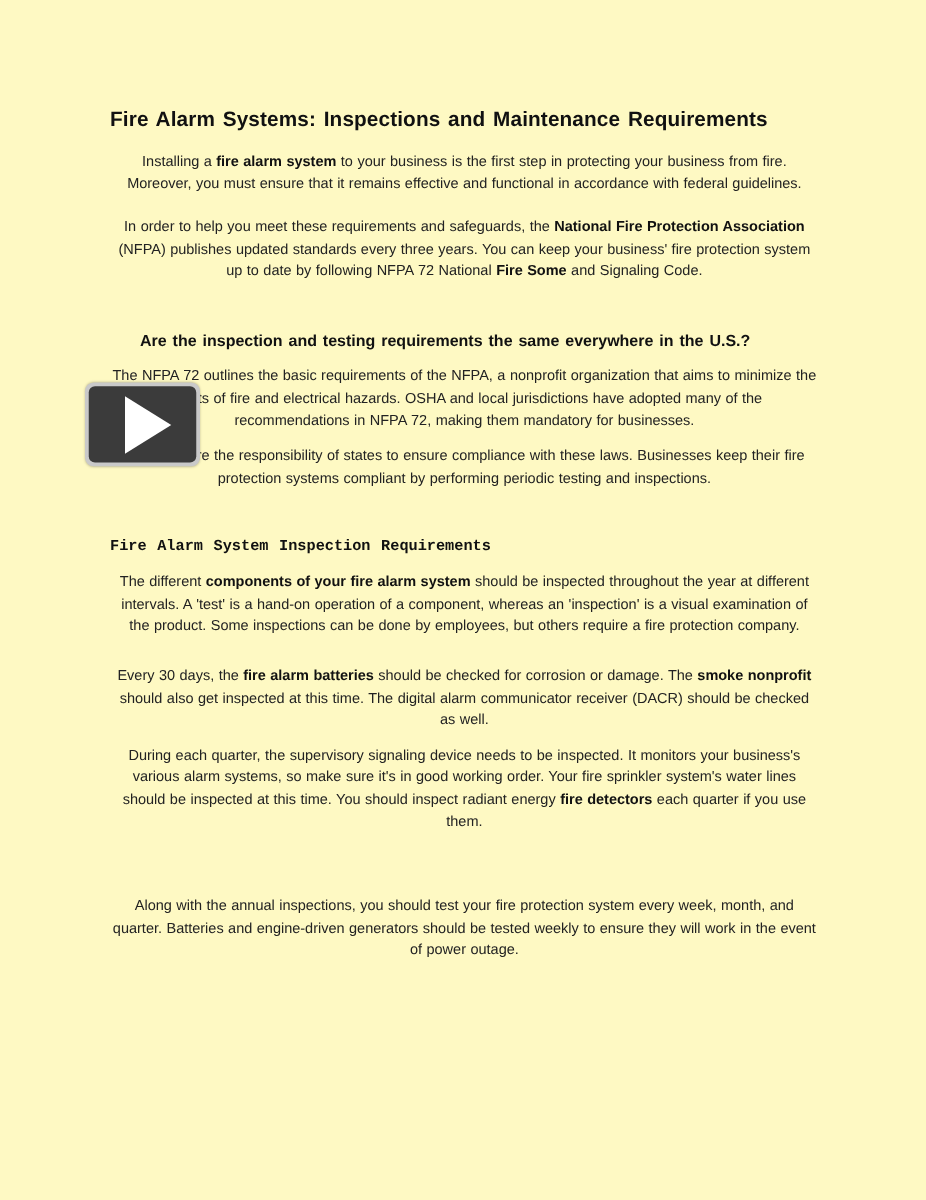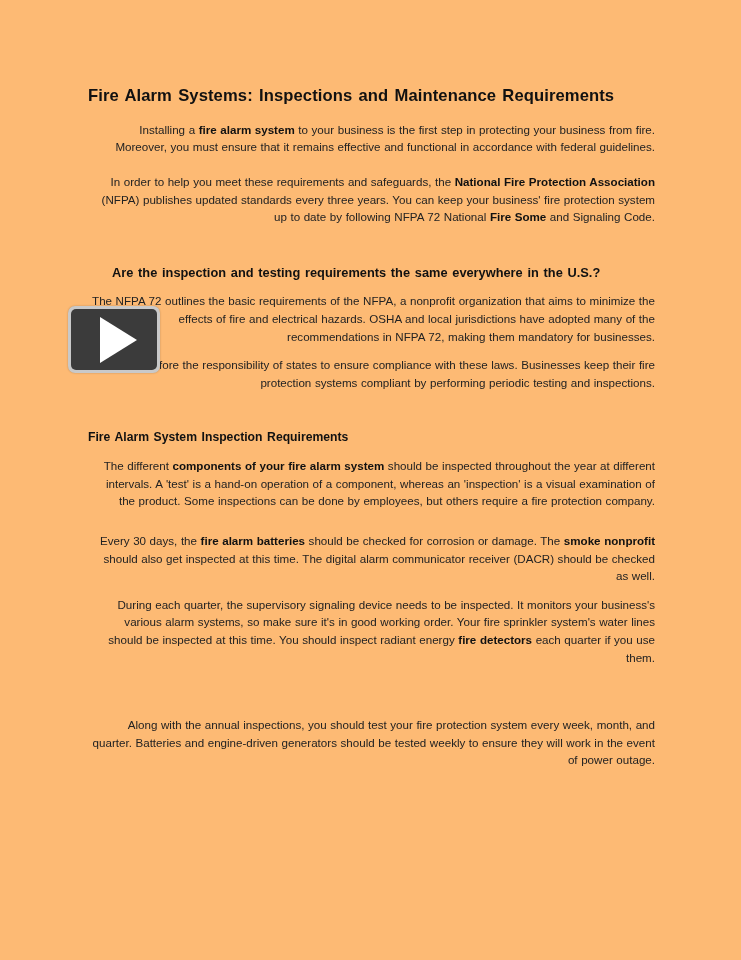--- a/index.html
+++ b/index.html
@@ -16,21 +16,21 @@
     color: #1a1a1a;
     overflow: hidden;
   }
 
   .page {
     position: absolute;
     left: 0;
     top: 0;
     width: 741px;
     height: 960px;
-    background: #fdba74;
+    background: #fef9c3;
   }
 
   .content {
     position: absolute;
     left: 88px;
     top: 86px;
     width: 567px;
   }
 
   h1.doc-title {
@@ -52,28 +52,29 @@
     word-spacing: 1.2px;
   }
 
   h2.heading-lg {
     font-size: 12.8px;
     margin-left: 24px;
   }
 
   h2.heading-sm {
     font-size: 12.2px;
+    font-family: Liberation Mono, monospace;
   }
 
   p.para {
     font-size: 11.6px;
     line-height: 17.6px;
     margin: 0;
     color: #222222;
-    text-align: right;
+    text-align: center;
     word-spacing: 0.35px;
   }
 
   p.para b, h1 b, h2 b {
     font-weight: bold;
     color: #111111;
   }
 
   .gap-sm { height: 11px; }
   .gap-md { height: 17px; }

